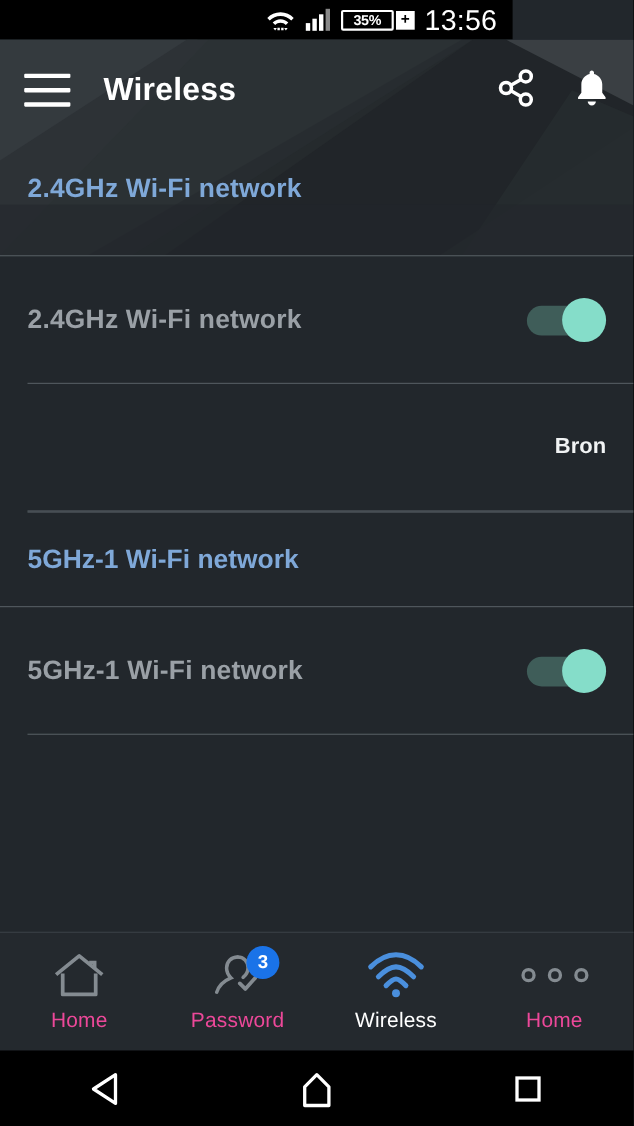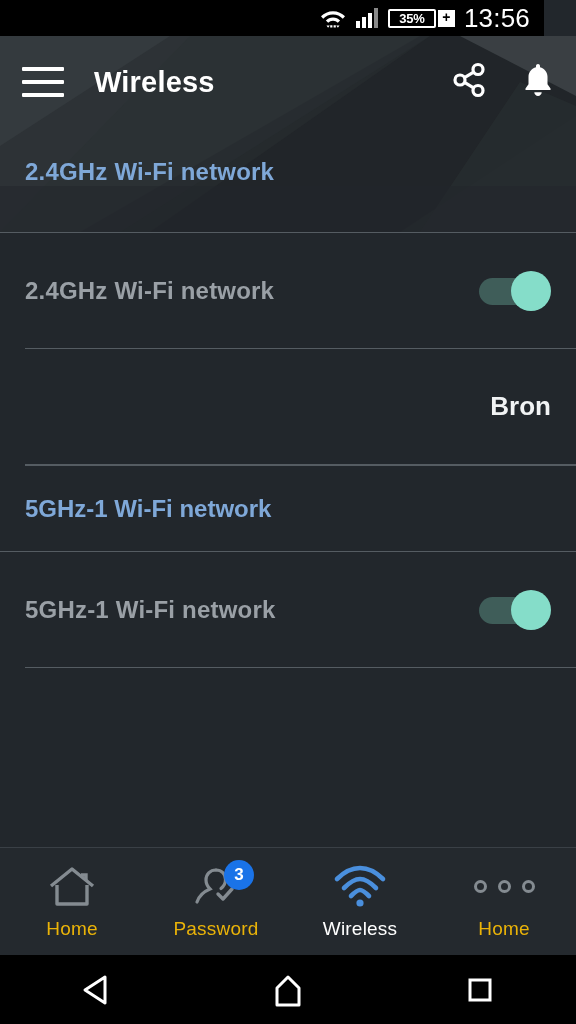--- a/index.html
+++ b/index.html
@@ -6,21 +6,21 @@
   html, body {
     width:576px; height:1024px;
     background:#000;
     font-family:"Liberation Sans", sans-serif;
     overflow:hidden;
   }
   #phone { position:relative; width:576px; height:1024px; background:#22272c; }
 
   
   .statusbar {
-    position:absolute; top:0; left:0; width:544px; height:36px;
+    position:absolute; top:0; left:0; width:466px; height:36px;
     background:#000; display:flex; align-items:center;
     justify-content:flex-end; padding-right:14px; gap:9px;
   }
   .sb-time { color:#fff; font-size:26px; font-weight:400; letter-spacing:.2px; }
   .sb-ico { display:flex; align-items:center; }
   .batt {
     display:flex; align-items:center; gap:2px;
   }
   .batt-body {
     border:2px solid #fff; border-radius:2px;
@@ -63,21 +63,21 @@
   .divider-full { height:1px; background:#555c62; width:100%; }
   .divider-inset { height:1px; background:#555c62; margin-left:25px; }
   .row {
     height:115px; display:flex; align-items:center;
     padding:0 25px; position:relative;
   }
   .row-label {
     color:#9aa0a6; font-size:24px; font-weight:700; letter-spacing:.2px;
   }
   .row-value {
-    margin-left:auto; color:#f1f3f4; font-size:26px; font-weight:700;
+    margin-left:auto; color:#f1f3f4; font-size:20px; font-weight:700;
   }
   .pw-dots {
     margin-left:28px; color:#e8eaed; font-size:30px; letter-spacing:7.5px;
     line-height:1; white-space:nowrap; overflow:hidden;
   }
   .sec-head {
     height:85px; display:flex; align-items:center; padding:0 25px;
     color:#7fa8d8; font-size:24px; font-weight:700;
   }
   .switch {
@@ -96,21 +96,21 @@
   .bottomnav {
     position:absolute; left:0; bottom:69px; width:576px; height:108px;
     background:#24292e; border-top:1px solid #3a4046;
     display:flex; align-items:center;
   }
   .nav-item {
     flex:1; height:100%; display:flex; flex-direction:column;
     align-items:center; justify-content:center; gap:8px; position:relative;
   }
   .nav-ico { height:46px; display:flex; align-items:center; justify-content:center; position:relative; }
-  .nav-label { font-size:19px; color:#eab308; letter-spacing:.2px; }
+  .nav-label { font-size:19px; color:#ec4899; letter-spacing:.2px; }
   .nav-item.active .nav-label { color:#fff; }
   .badge {
     position:absolute; top:-4px; right:-12px;
     min-width:30px; height:30px; border-radius:15px; background:#1a73e8;
     color:#fff; font-size:17px; font-weight:700;
     display:flex; align-items:center; justify-content:center; padding:0 5px;
   }
   .dots3 { display:flex; gap:11px; align-items:center; }
   .dot3 {
     width:13px; height:13px; border-radius:50%;

